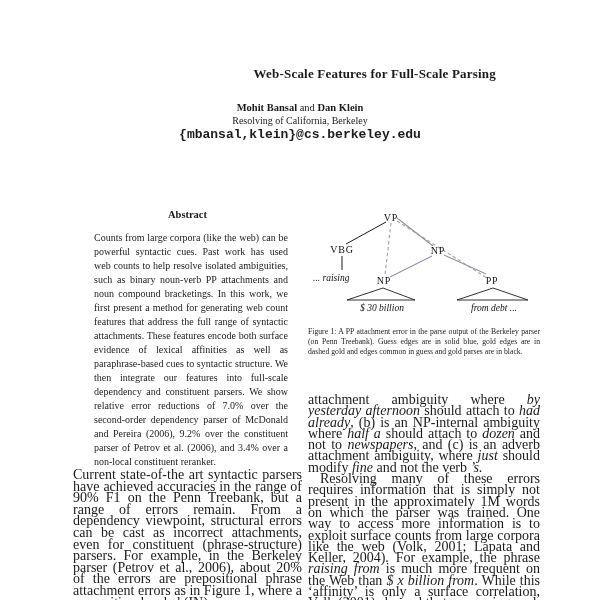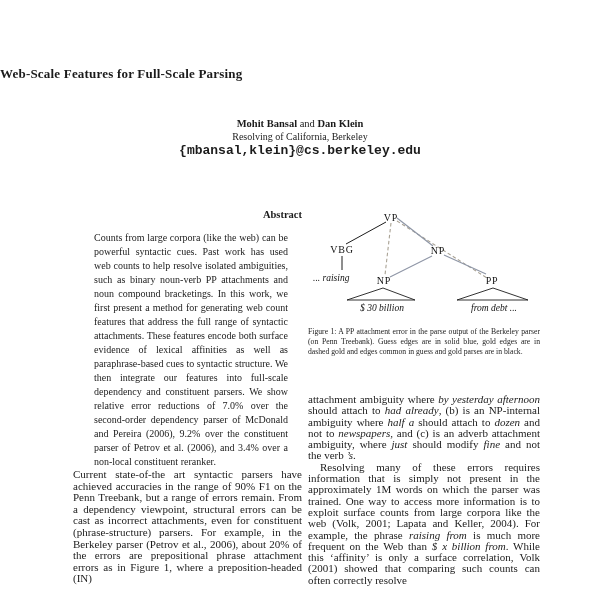--- a/index.html
+++ b/index.html
@@ -5,48 +5,48 @@
   html,body{margin:0;padding:0;}
   body{
     width:600px;height:600px;background:#ffffff;overflow:hidden;position:relative;
     font-family:"Liberation Serif", serif;color:#1b1b1b;
     -webkit-font-smoothing:antialiased;
   }
   .it{font-style:italic;}
   .bd{font-weight:bold;}
 
   .paper-title{
-    position:absolute;top:66px;left:0;width:496px;text-align:left;
+    position:absolute;top:66px;left:0;width:496px;text-align:right;
     font-size:13px;font-weight:bold;letter-spacing:.2px;
   }
   .author-block{
     position:absolute;top:101px;left:0;width:600px;text-align:center;
-    font-size:10px;line-height:13.4px;margin-top:16px;
+    font-size:10px;line-height:13.4px;
   }
   .author-line{font-size:10.5px;}
   .email-line{
     font-family:"Liberation Mono","DejaVu Sans Mono",monospace;
     font-size:13px;letter-spacing:0px;font-weight:bold;
   }
 
   .col-left{
     position:absolute;left:73px;top:209px;width:229px;height:391px;overflow:hidden;
   }
   .abstract-heading{
-    text-align:right;font-weight:bold;font-size:10.5px;margin:0 0 11px 0;
+    text-align:center;font-weight:bold;font-size:10.5px;margin:0 0 11px 0;
   }
   .abstract-body{
     margin:0 14px 0 21px;font-size:10px;line-height:14px;text-align:justify;
   }
   .section-heading{
     margin:13px 0 7px 0;font-weight:bold;font-size:10.5px;
   }
   .section-heading .sec-num{margin-right:11px;}
   .body-par{
-    margin:0;font-size:11px;line-height:11.6px;text-align:justify;
+    margin:0;font-size:14px;line-height:11.6px;text-align:justify;
   }
 
   .col-right{
     position:absolute;left:308px;top:195px;width:232px;height:405px;overflow:hidden;
   }
   .figure-tree{display:block;margin:0 0 10px 0;}
   .figure-caption{
     margin:0 0 37px 0;font-size:7.7px;line-height:10px;text-align:justify;color:#222;
   }
   .col-right .body-par{line-height:11.3px;}

